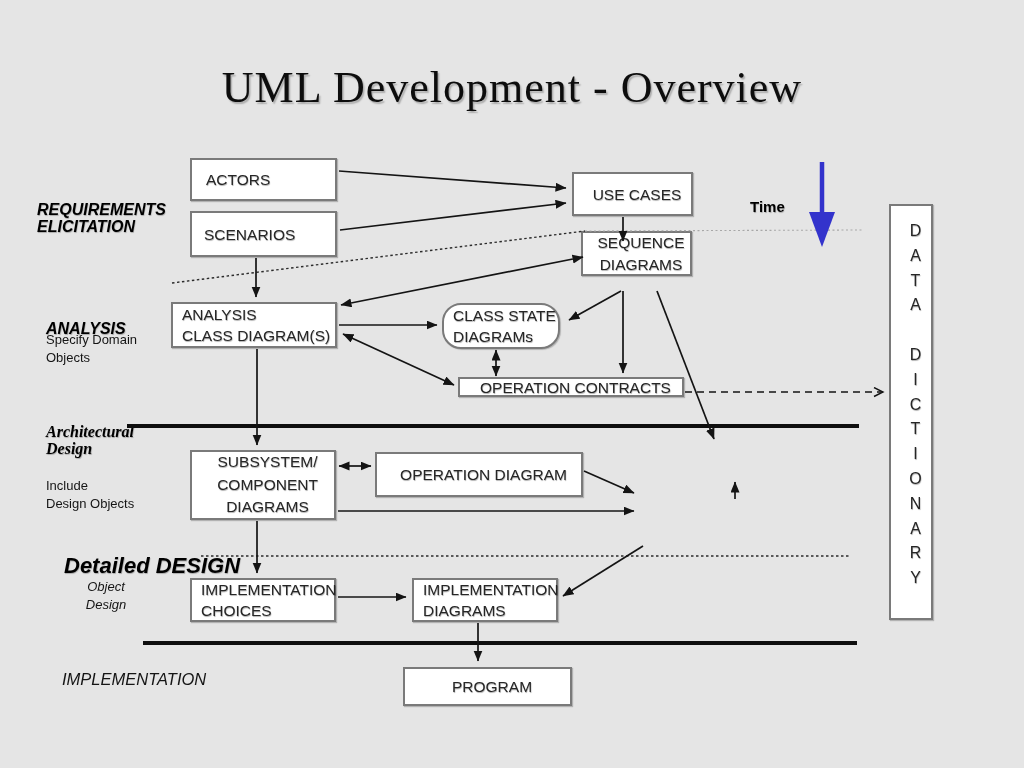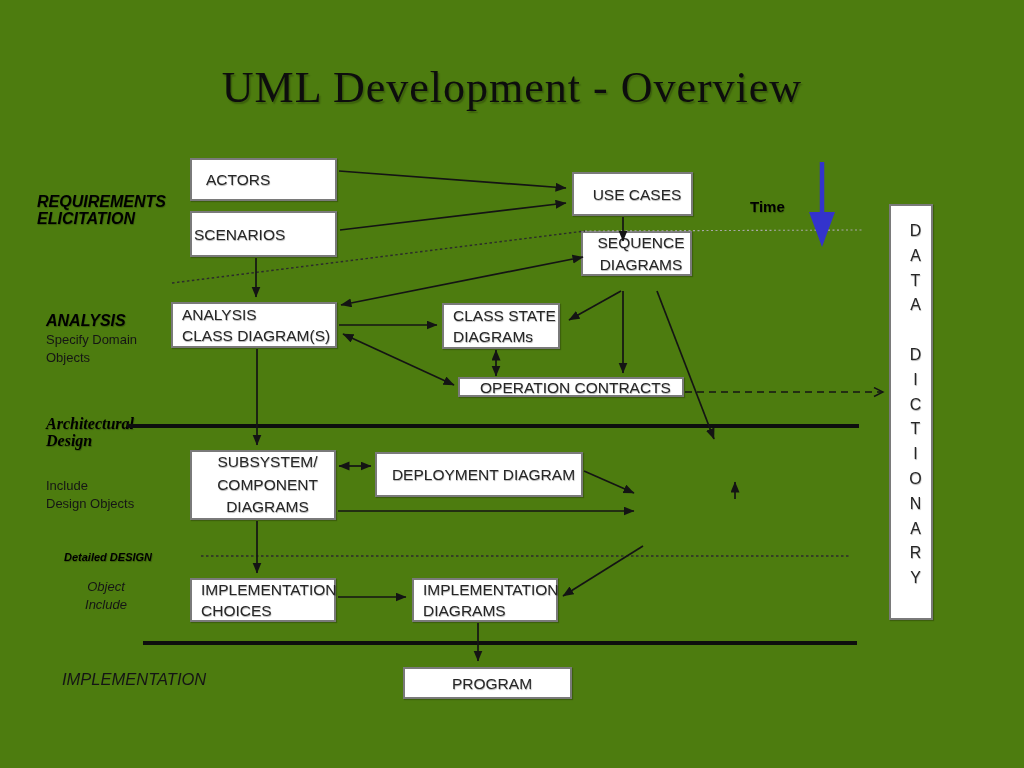--- a/index.html
+++ b/index.html
@@ -1,29 +1,29 @@
 <!DOCTYPE html>
 <html><head>
 <meta charset="utf-8">
 <style>
   html,body{margin:0;padding:0;background:#ffffff;}
   #slide{
-    position:relative;width:1024px;height:768px;background:#4d7c0f;overflow:hidden;
+    position:relative;width:1024px;height:768px;background:#e5e5e5;overflow:hidden;
     font-family:"Liberation Sans", sans-serif;color:#111;
   }
   
   #title{
     position:absolute;left:0;top:62px;width:1024px;text-align:center;
     font-family:"Liberation Serif", serif;font-weight:400;font-size:44px;letter-spacing:1px;
     color:#0d0d0d;text-shadow:1.5px 1.5px 1.5px rgba(0,0,0,0.25);margin:0;
   }
   
   .phase-heading{
     position:absolute;font-weight:bold;font-style:italic;font-size:16px;line-height:17px;
-    white-space:pre-line;color:#000;text-shadow:0.6px 0.8px 0.8px rgba(0,0,0,0.25);
+    white-space:pre-line;color:#000;text-shadow:0.6px 0.8px 0.8px rgba(0,0,0,0.25);margin-top:8px;
   }
   .phase-note{
     position:absolute;font-weight:400;font-size:13px;line-height:17.5px;
     white-space:pre-line;color:#151515;
   }
   .italic-note{font-style:italic;}
   
   .node{
     position:absolute;box-sizing:border-box;background:#ffffff;
     border:2px solid #7a7a7a;box-shadow:1px 1px 1px rgba(0,0,0,0.22);
@@ -63,47 +63,47 @@
 
   <div class="phase-heading" style="left:46px;top:312px;">ANALYSIS</div>
   <div class="phase-note" style="left:46px;top:331px;">Specify Domain
 Objects</div>
 
   <div class="phase-heading" style="left:46px;top:415px;font-family:Liberation Serif, serif;">Architectural
 Design</div>
   <div class="phase-note" style="left:46px;top:477px;">Include
 Design Objects</div>
 
-  <div class="phase-heading" style="left:64px;top:549px;font-size:11px;text-align:right;">Detailed DESIGN</div>
+  <div class="phase-heading" style="left:64px;top:549px;font-size:22px;text-align:right;">Detailed DESIGN</div>
   <div class="phase-note italic-note" style="left:68px;top:578px;width:76px;text-align:center;">Object
-Include</div>
+Design</div>
 
   <div class="phase-note italic-note" style="left:62px;top:671px;font-size:16.5px;">IMPLEMENTATION</div>
 
   <div id="time-label">Time</div>
 
   <div class="node left" style="left:190px;top:158px;width:147px;height:43px;padding-left:14px;">ACTORS</div>
-  <div class="node left" style="left:190px;top:211px;width:147px;height:46px;padding-left:2px;">SCENARIOS</div>
+  <div class="node left" style="left:190px;top:211px;width:147px;height:46px;padding-left:12px;">SCENARIOS</div>
   <div class="node center" style="left:572px;top:172px;width:121px;height:44px;">USE CASES</div>
   <div class="node center" style="left:581px;top:231px;width:111px;height:45px;line-height:21.5px;">SEQUENCE
 DIAGRAMS</div>
   <div class="node left" style="left:171px;top:302px;width:166px;height:46px;line-height:21px;">ANALYSIS
 CLASS DIAGRAM(S)</div>
-  <div class="node left" style="left:442px;top:303px;width:118px;height:46px;line-height:21.5px;">CLASS STATE
+  <div class="node left" style="left:442px;top:303px;width:118px;height:46px;line-height:21.5px;border-radius:19px;">CLASS STATE
 DIAGRAMs</div>
   <div class="node center" style="left:458px;top:377px;width:226px;height:20px;">OPERATION CONTRACTS</div>
   <div class="node center" style="left:190px;top:450px;width:146px;height:70px;line-height:22.5px;">SUBSYSTEM/
 COMPONENT
 DIAGRAMS</div>
-  <div class="node center" style="left:375px;top:452px;width:208px;height:45px;">DEPLOYMENT DIAGRAM</div>
+  <div class="node center" style="left:375px;top:452px;width:208px;height:45px;">OPERATION DIAGRAM</div>
   <div class="node left" style="left:190px;top:578px;width:146px;height:44px;line-height:21px;">IMPLEMENTATION
 CHOICES</div>
   <div class="node left" style="left:412px;top:578px;width:146px;height:44px;line-height:21px;">IMPLEMENTATION
 DIAGRAMS</div>
-  <div class="node center" style="left:403px;top:667px;width:169px;height:32px;">PROGRAM</div>
+  <div class="node center" style="left:403px;top:667px;width:169px;height:39px;">PROGRAM</div>
   <div class="node" id="node-data-dictionary" style="left:889px;top:204px;width:44px;height:416px;">D
 A
 T
 A
 
 D
 I
 C
 T
 I

